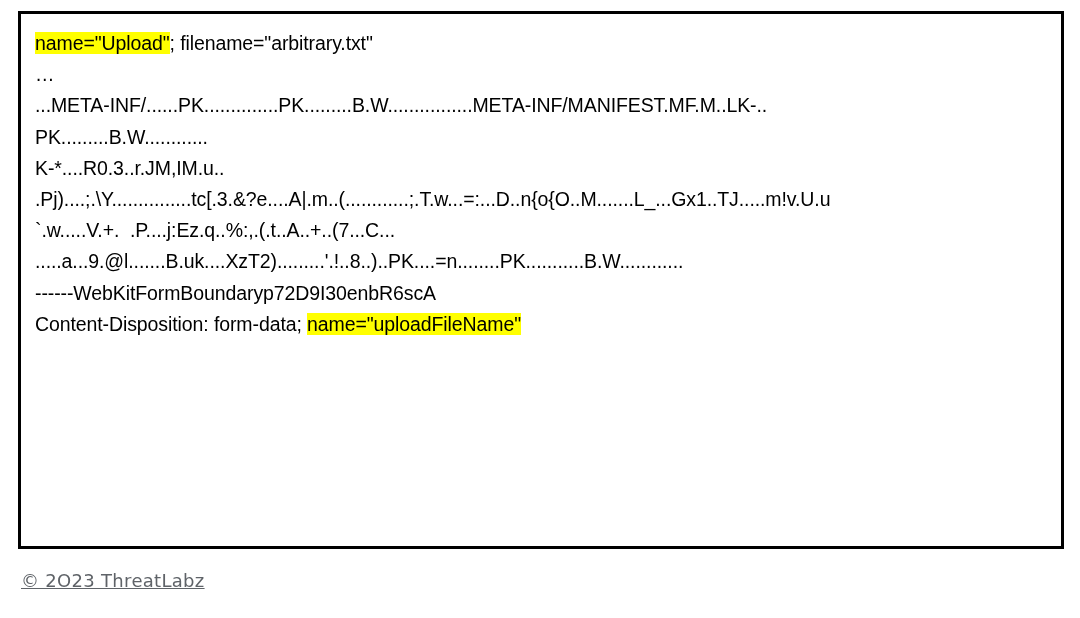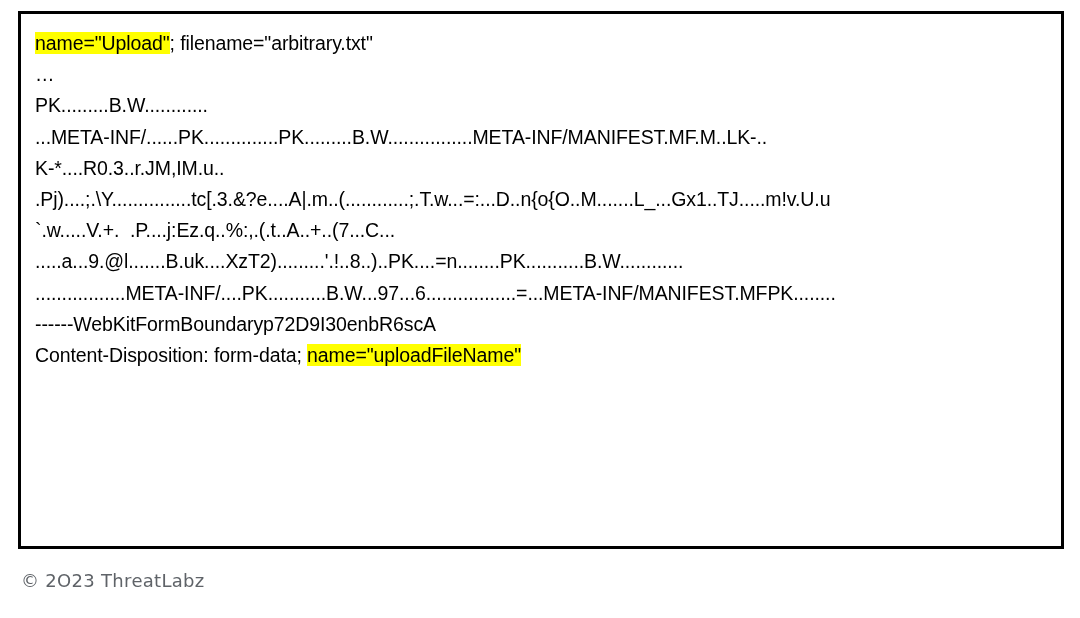--- a/index.html
+++ b/index.html
@@ -65,38 +65,38 @@
   .footer {
     position: absolute;
     left: 21px;
     top: 569px;
     font-family: "DejaVu Sans", sans-serif;
     font-size: 18px;
     line-height: 24px;
     color: #5f6368;
     letter-spacing: 0.3px;
     white-space: pre;
+    text-decoration: underline;
   }
 </style>
 </head>
 <body>
 
 <div class="slide">
 
   <div class="panel">
     <div class="panel-inner" id="lines-container">
         <div class="line"><mark class="hl">name="Upload"</mark><span>; filename="arbitrary.txt"</span></div>
         <div class="line ellipsis"><span>…</span></div>
+        <div class="line"><span>...META-INF/......PK..............PK.........B.W................META-INF/MANIFEST.MF.M..LK-..</span></div>
         <div class="line"><span>PK.........B.W............</span></div>
-        <div class="line"><span>...META-INF/......PK..............PK.........B.W................META-INF/MANIFEST.MF.M..LK-..</span></div>
         <div class="line"><span>K-*....R0.3..r.JM,IM.u..</span></div>
         <div class="line"><span>.Pj)....;.\Y...............tc[.3.&amp;?e....A|.m..(............;.T.w...=:...D..n{o{O..M.......L_...Gx1..TJ.....m!v.U.u</span></div>
         <div class="line"><span>`.w.....V.+.  .P....j:Ez.q..%:,.(.t..A..+..(7...C...</span></div>
         <div class="line"><span>.....a...9.@l.......B.uk....XzT2).........'.!..8..)..PK....=n........PK...........B.W............</span></div>
-        <div class="line"><span>.................META-INF/....PK...........B.W...97...6.................=...META-INF/MANIFEST.MFPK........</span></div>
         <div class="line"><span>------WebKitFormBoundaryp72D9I30enbR6scA</span></div>
         <div class="line"><span>Content-Disposition: form-data; </span><mark class="hl">name="uploadFileName"</mark></div>
       </div>
   </div>
 
   <div class="footer">© 2O23 ThreatLabz</div>
 
 </div>
 
 </body></html>

